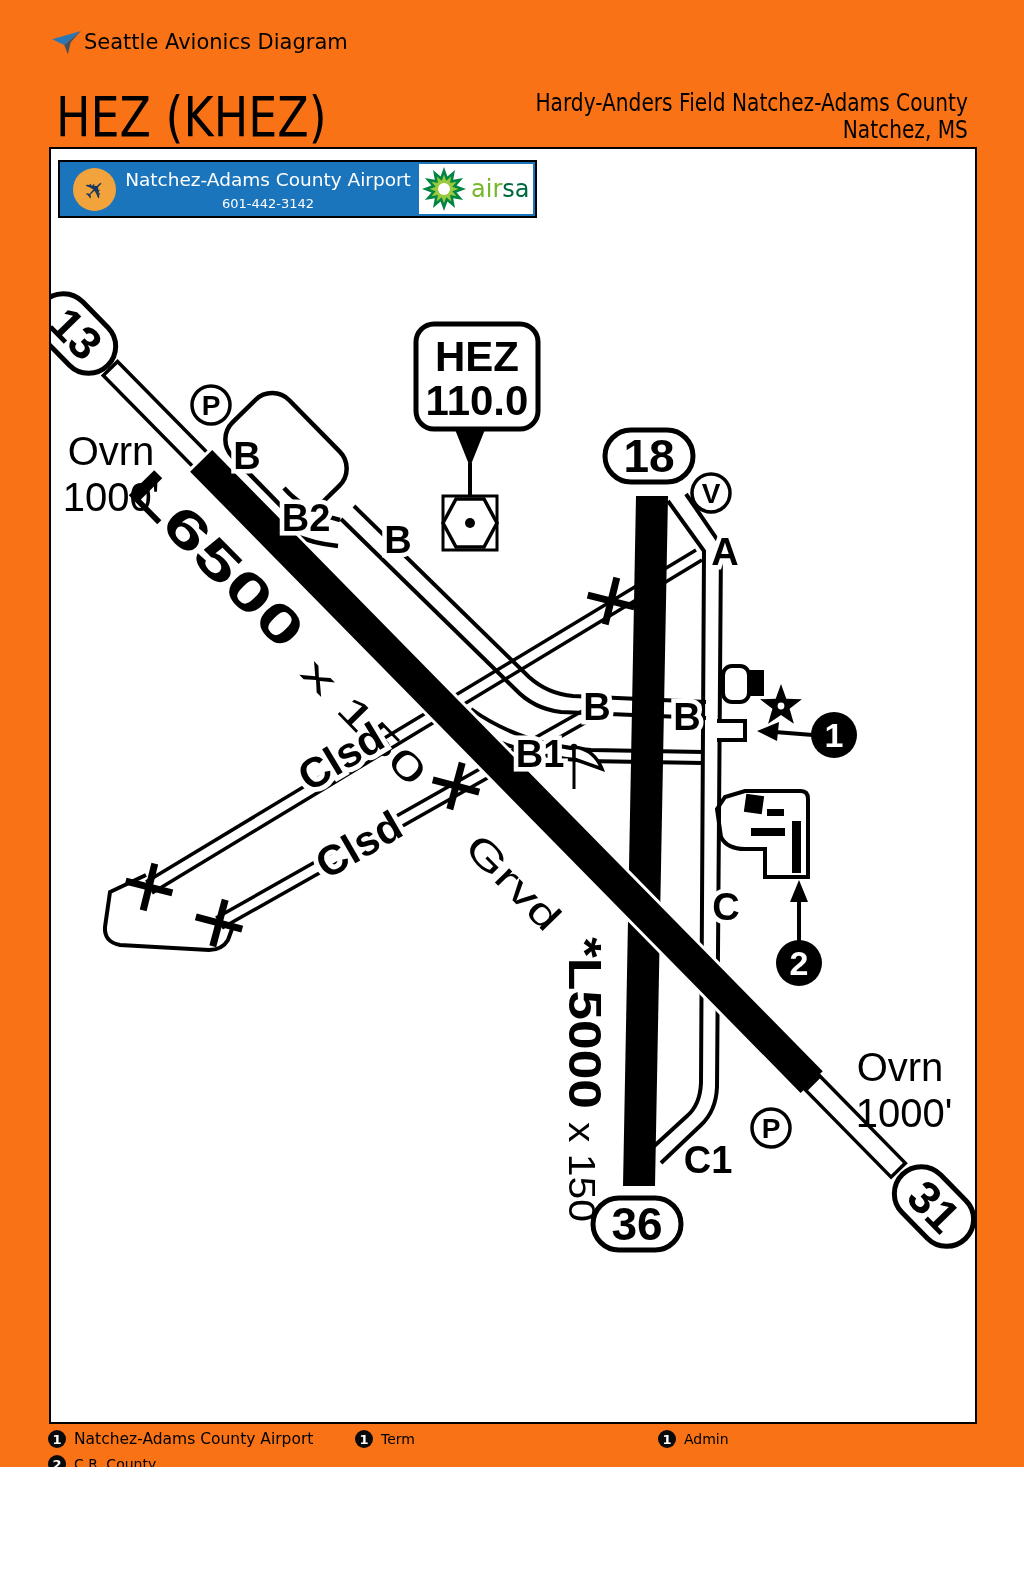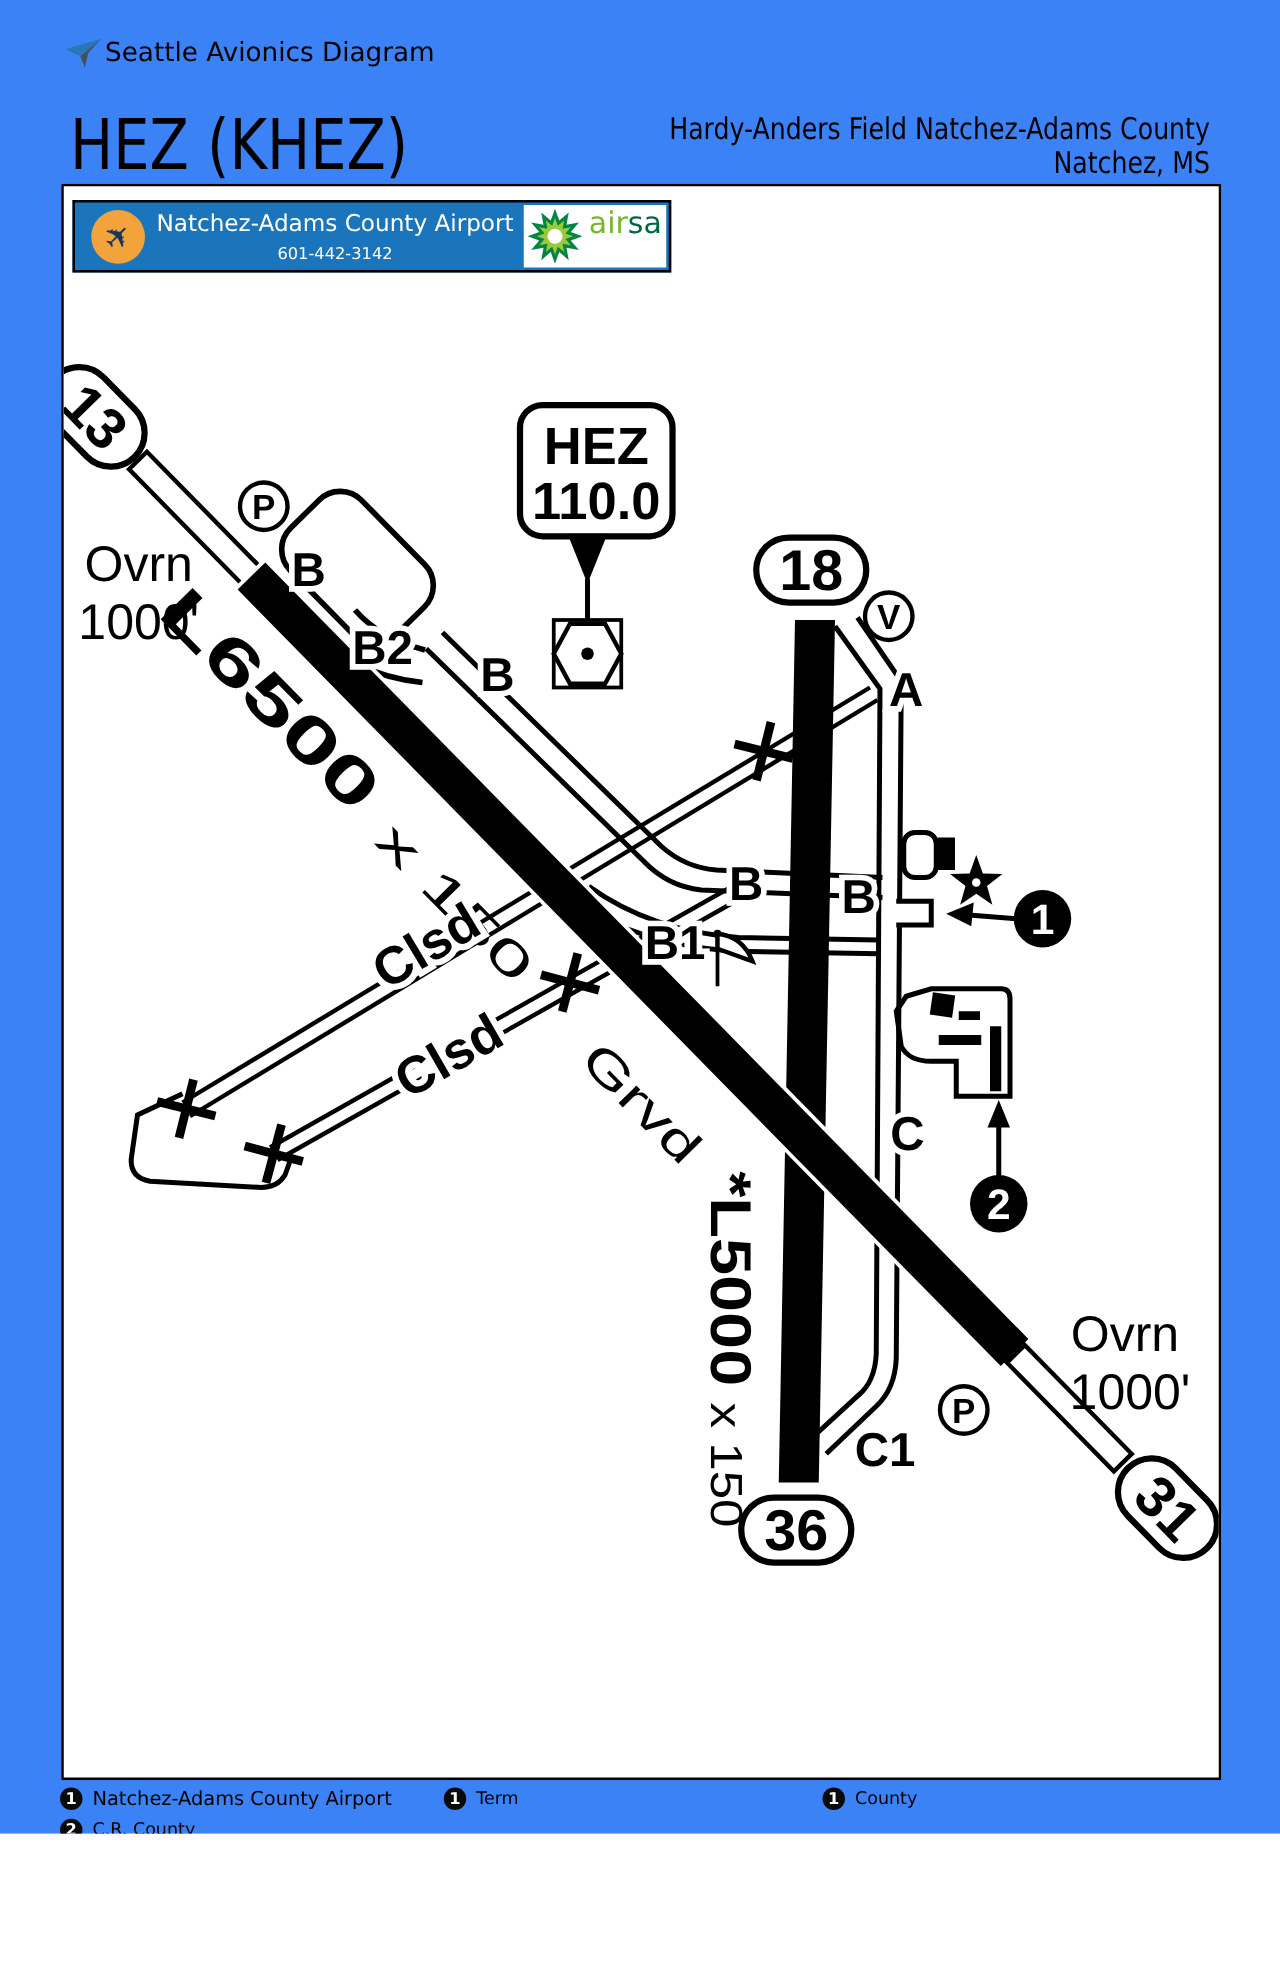--- a/index.html
+++ b/index.html
@@ -1,34 +1,34 @@
 <!DOCTYPE html>
 <html><head>
 <meta charset="utf-8">
 <style>
   html,body{margin:0;padding:0;background:#fff;}
-  .page{position:relative;width:1024px;height:1467px;background:#3b82f6;overflow:hidden;
+  .page{position:relative;width:1024px;height:1467px;background:#f97316;overflow:hidden;
         font-family:"DejaVu Sans","Liberation Sans",sans-serif;color:#000;}
   .abs{position:absolute;}
   
   .brand{left:84px;top:30px;font-size:21px;letter-spacing:0;}
   .plane-logo{left:52px;top:31px;width:30px;height:26px;}
   .copy{right:56px;top:24px;text-align:right;font-size:14.5px;line-height:20px;}
   
   .code{left:56px;top:84px;font-size:56px;font-weight:400;transform:scaleX(.82);transform-origin:0 50%;white-space:nowrap;}
   .aptname{right:56px;top:90px;text-align:right;font-size:24px;line-height:27px;transform:scaleX(.84);transform-origin:100% 50%;white-space:nowrap;}
   
   .frame{left:49px;top:147px;width:928px;height:1277px;border:2px solid #000;box-sizing:border-box;background:#fff;}
   
   .banner{left:58px;top:160px;width:479px;height:58px;background:#1B75BC;border:2px solid #000;box-sizing:border-box;}
   .fbo-circle{left:13px;top:6px;width:43px;height:43px;border-radius:50%;background:#F2A33C;display:flex;align-items:center;justify-content:center;}
   .fbo-plane{font-size:26px;color:#17375E;transform:rotate(-45deg);line-height:1;}
   .fbo-name{left:56px;width:304px;top:7px;text-align:center;font-size:18.5px;color:#fff;}
   .fbo-phone{left:56px;width:304px;top:34px;text-align:center;font-size:13px;color:#fff;}
-  .logo-box{right:2px;top:2px;width:114px;height:50px;background:#fff;display:flex;}
+  .logo-box{right:2px;top:2px;width:114px;height:50px;background:#fff;display:flex;align-items:center;}
   .logo-air{font-size:24px;color:#76B82A;margin-left:2px;}
   .logo-sa{font-size:24px;color:#00693E;font-weight:normal;}
   
   .leg{display:flex;align-items:center;gap:8px;height:22px;}
   .leg-dot{width:18px;height:18px;border-radius:50%;background:#0a0a0a;color:#fff;font-size:13px;font-weight:bold;
            display:flex;align-items:center;justify-content:center;flex:0 0 18px;}
   .leg-t1{font-size:15.5px;}
   .leg-t2{font-size:14px;}
   svg text{font-family:"Liberation Sans","DejaVu Sans",sans-serif;}
 </style>
@@ -219,20 +219,20 @@
   <div class="abs leg" style="left:48px;top:1428px;">
     <span class="leg-dot">1</span>
     <span class="leg-t1">Natchez-Adams County Airport</span>
   </div>
   <div class="abs leg" style="left:355px;top:1428px;">
     <span class="leg-dot">1</span>
     <span class="leg-t2">Term</span>
   </div>
   <div class="abs leg" style="left:658px;top:1428px;">
     <span class="leg-dot">1</span>
-    <span class="leg-t2">County</span>
+    <span class="leg-t2">Admin</span>
   </div>
   <div class="abs leg" style="left:48px;top:1453px;">
     <span class="leg-dot">2</span>
     <span class="leg-t2">C.R. County</span>
   </div>
 
 </div>
 
 </body></html>

